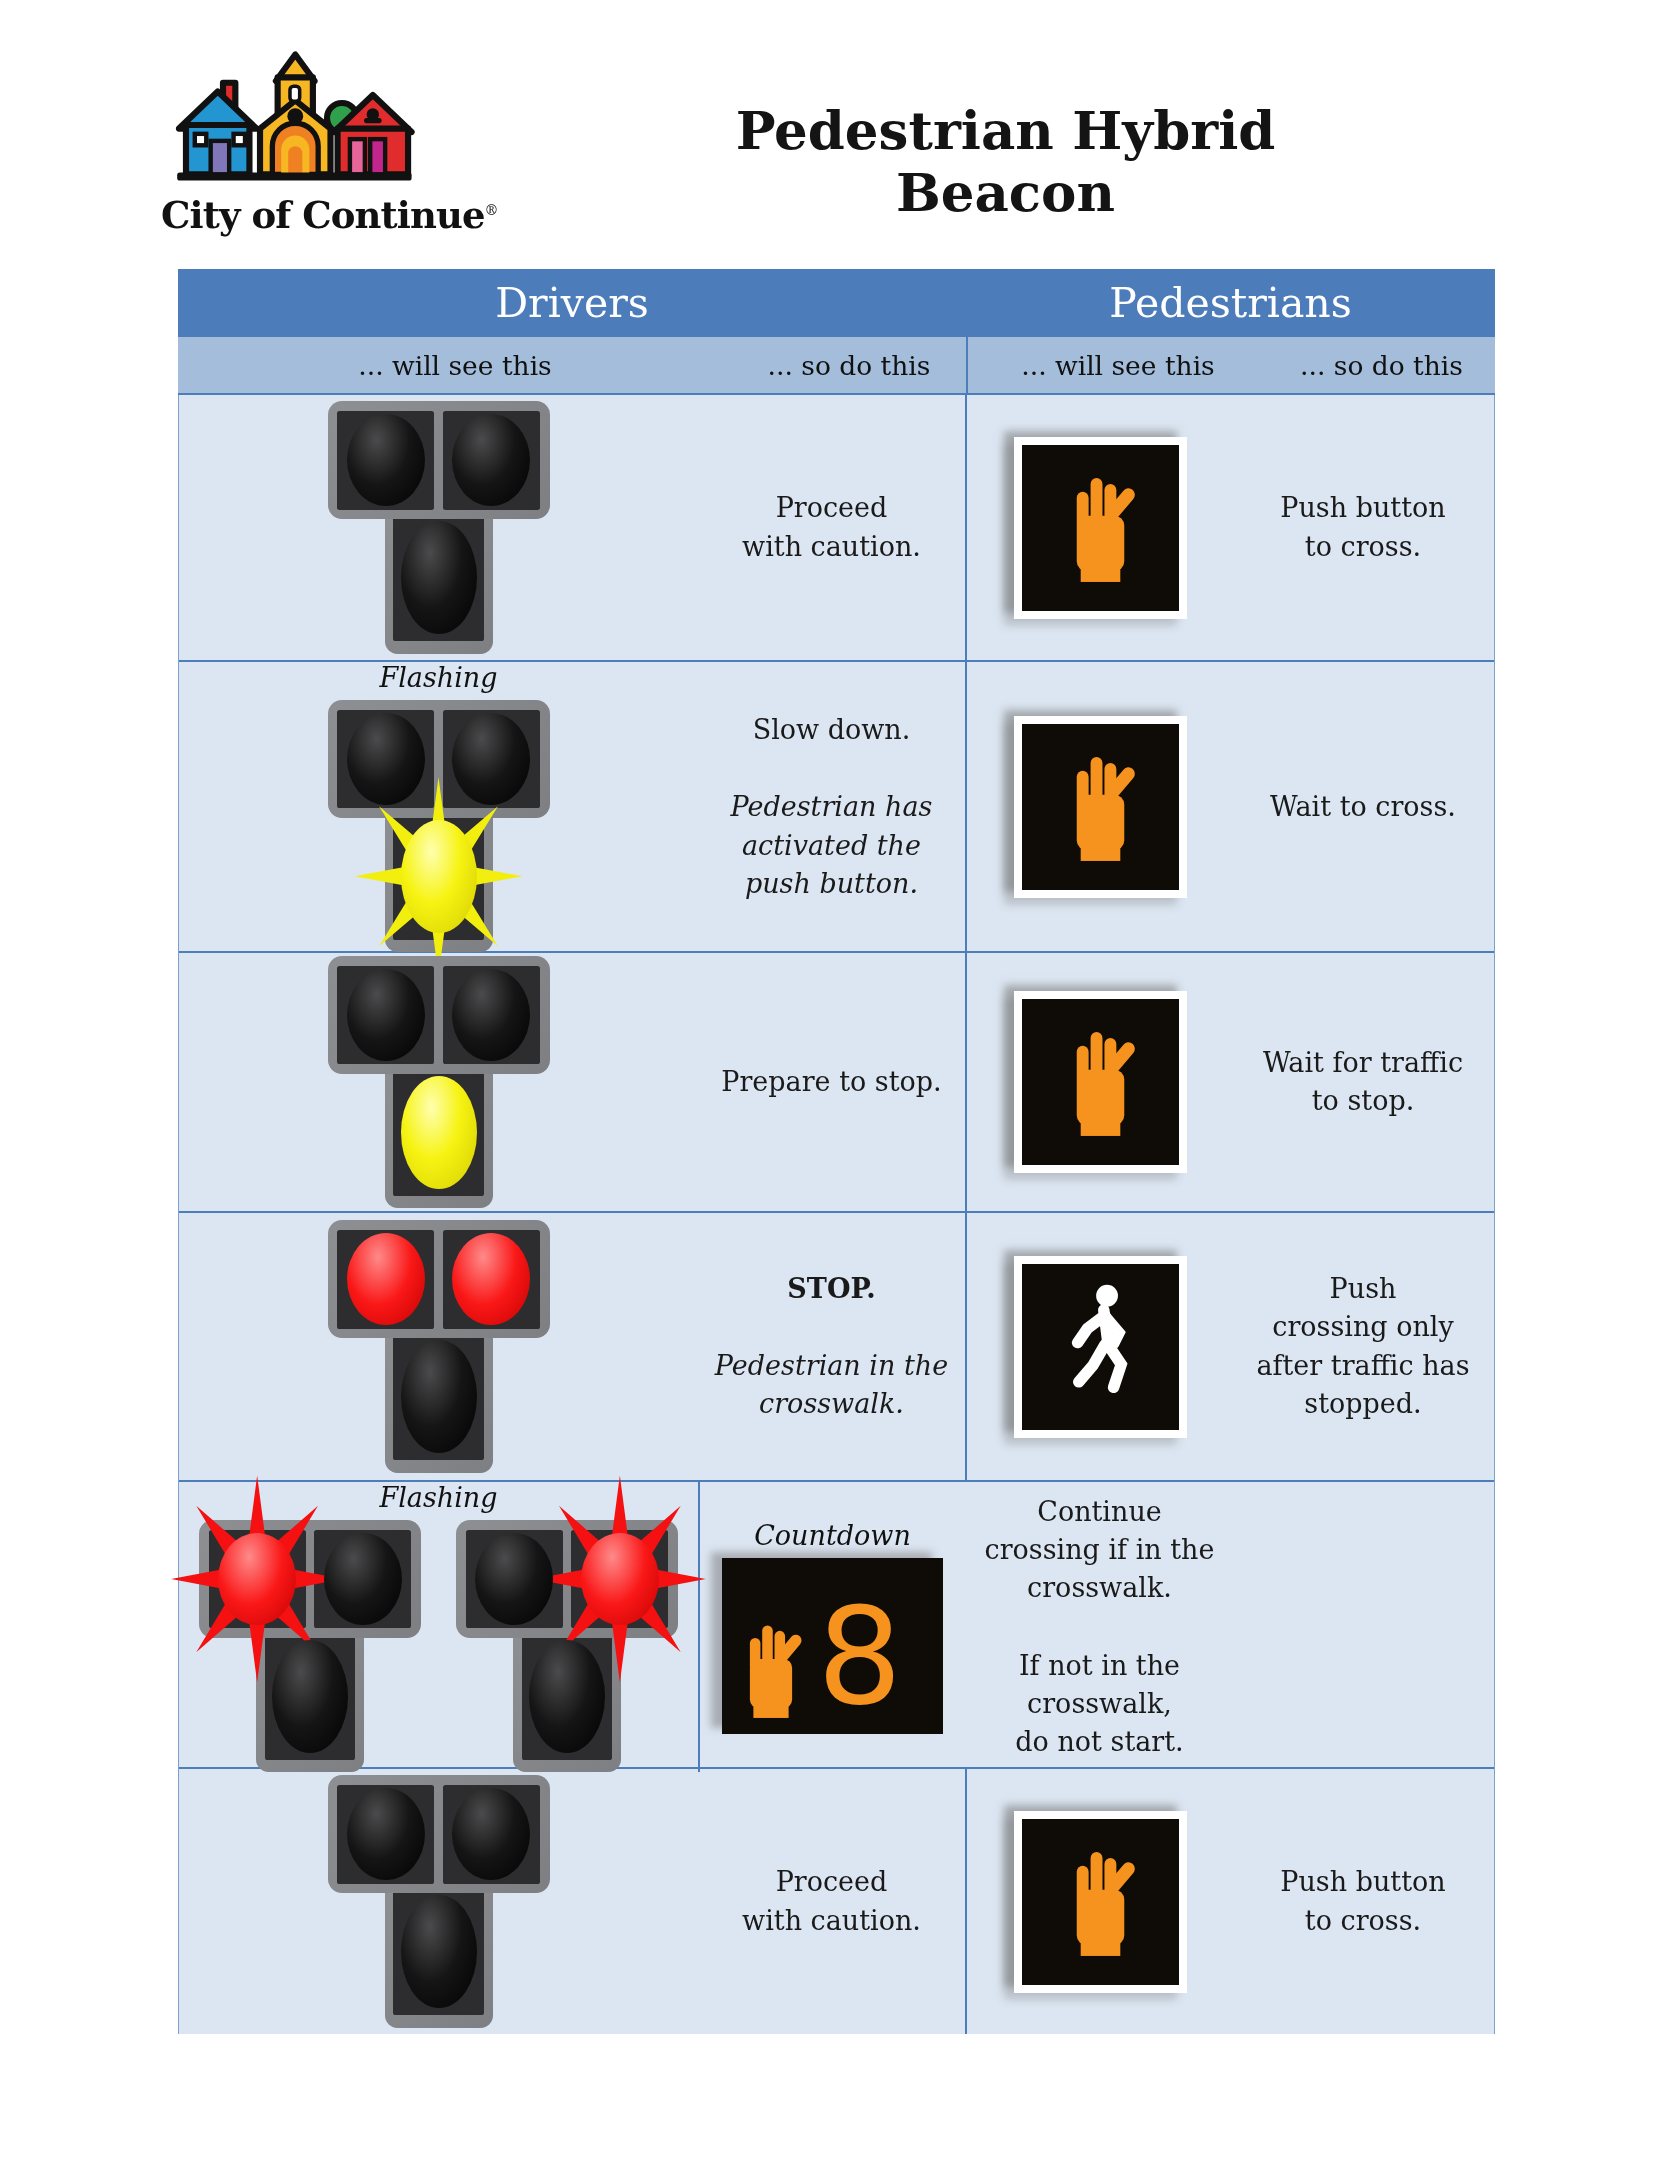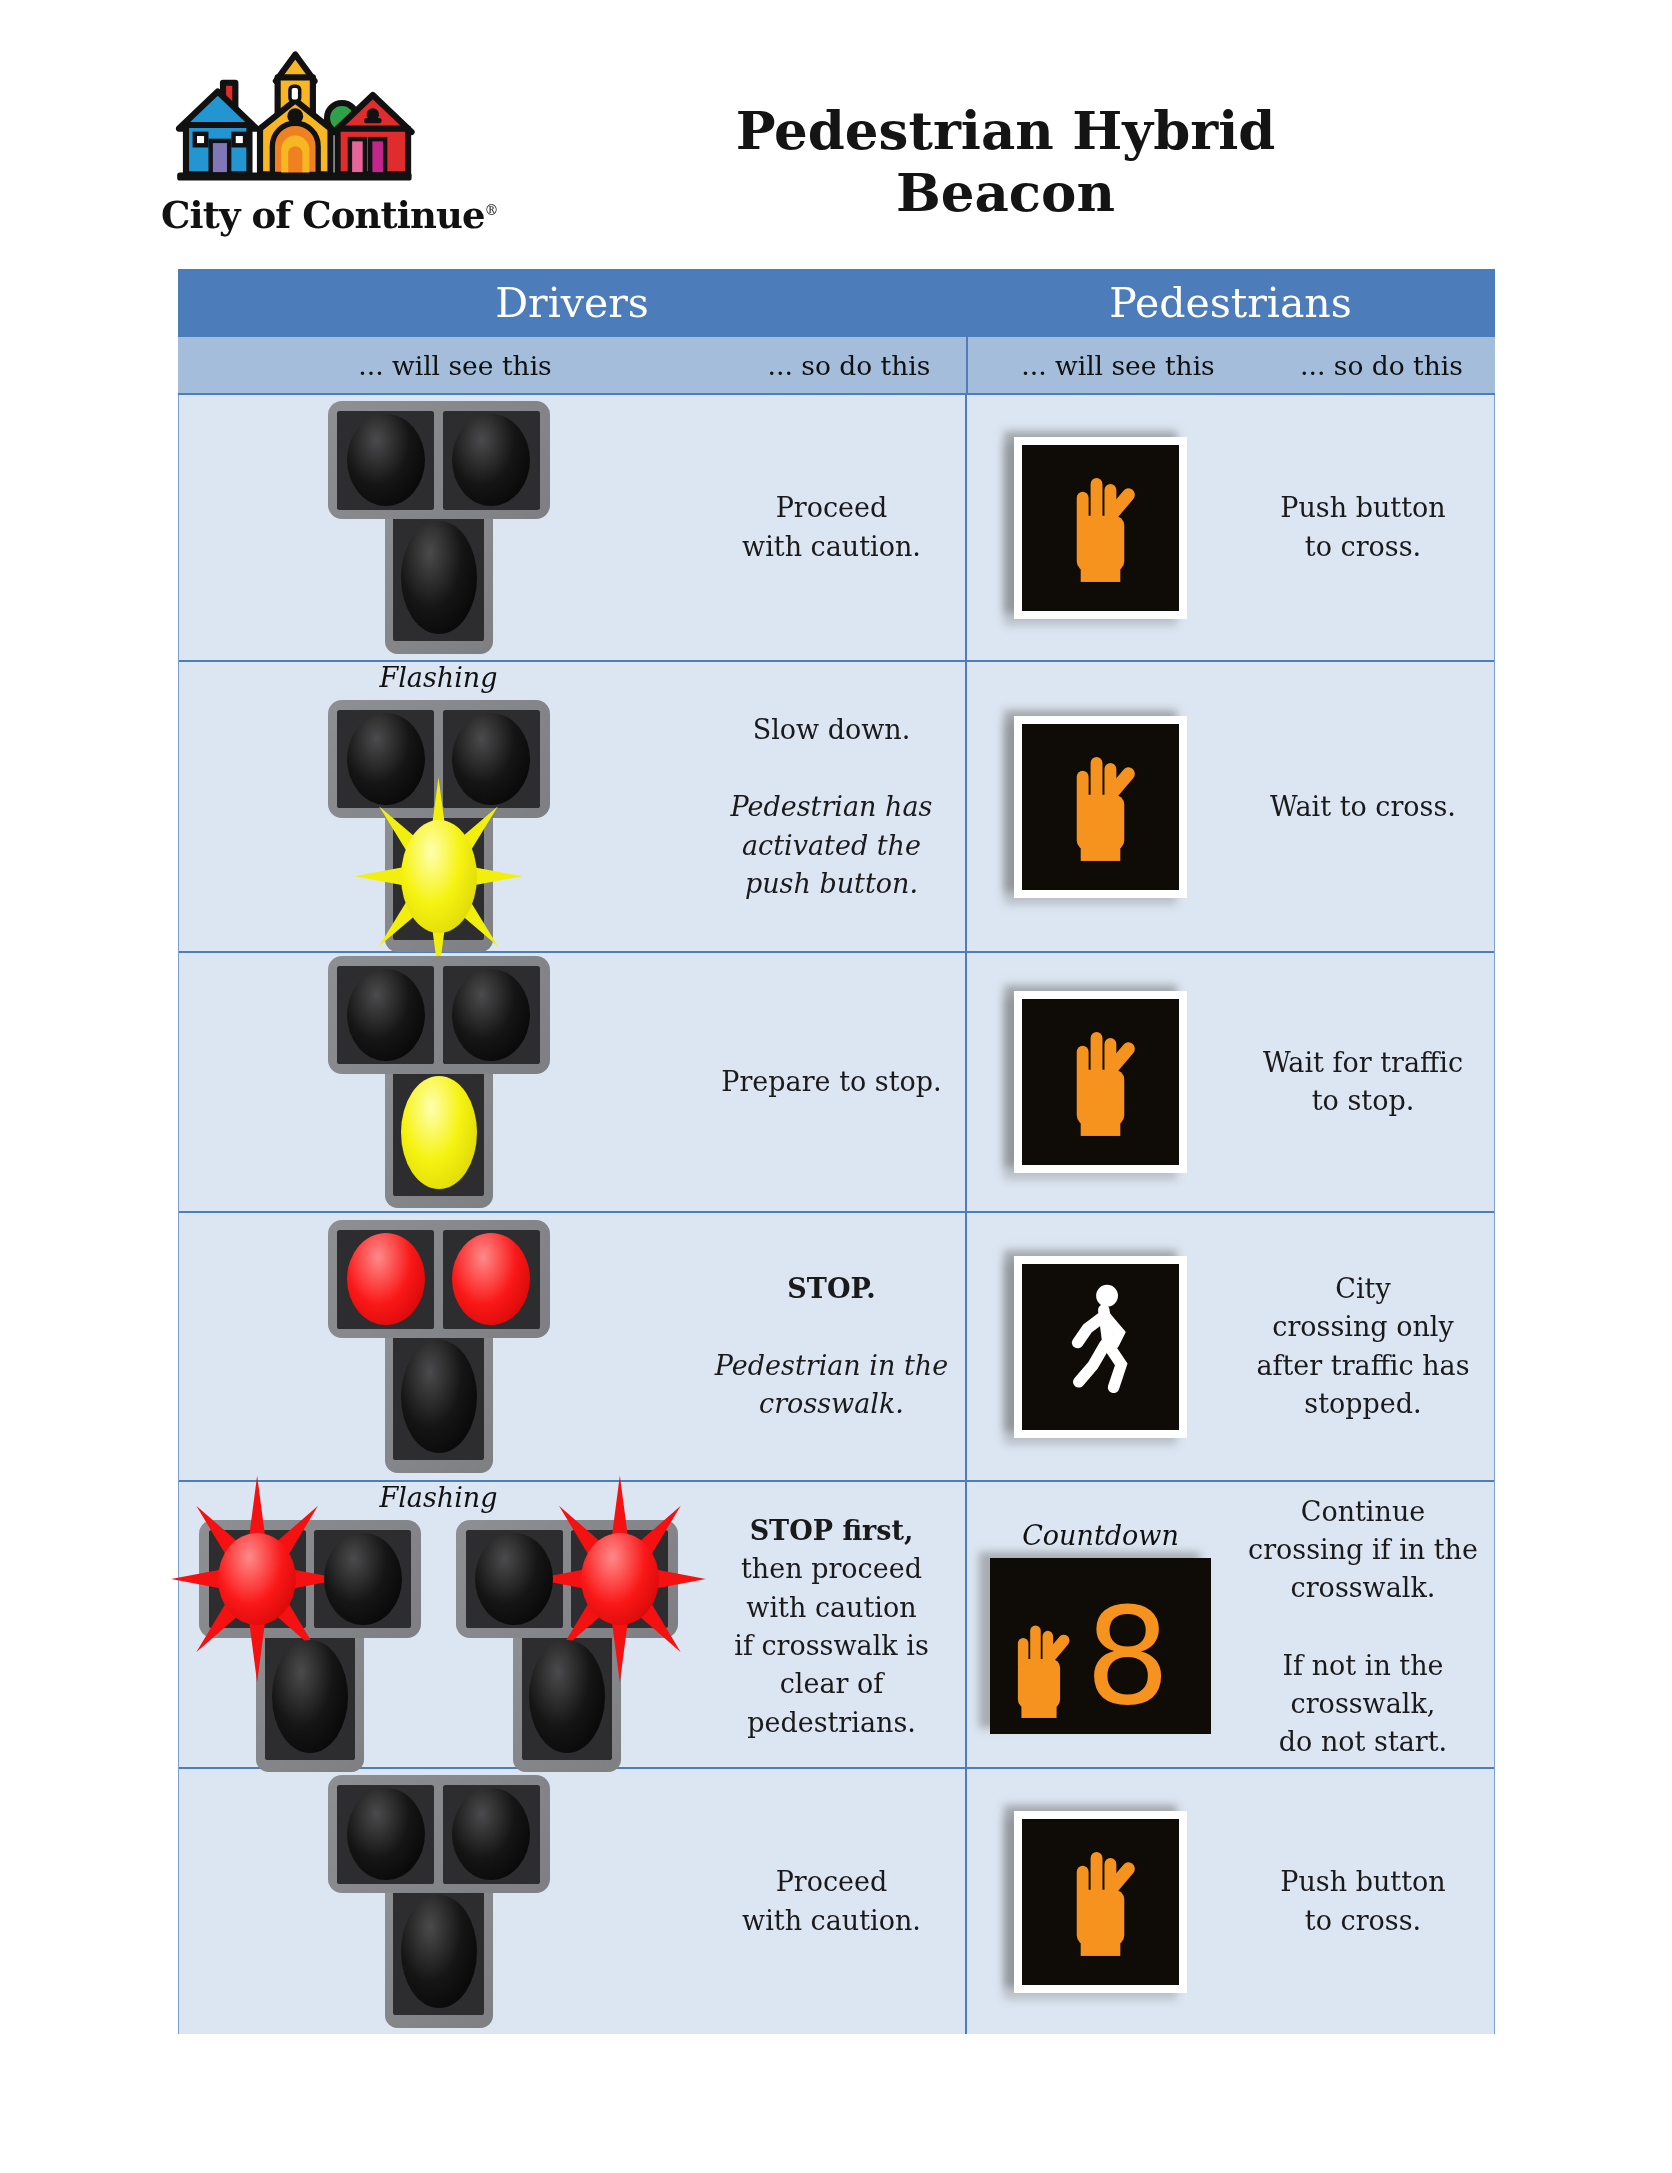--- a/index.html
+++ b/index.html
@@ -289,21 +289,21 @@
               <path d="M54,31 L38,43 L29,56"></path>
               <path d="M55,33 L67,47 L62,57"></path>
               <path d="M57,58 L69,76 L62,97"></path>
               <path d="M54,58 L43,77 L30,92"></path>
             </g>
           </svg>
         </div>
       </div>
       <div class="cell text-cell">
         <div class="para">
-          <div class="ln">City</div>
+          <div class="ln">Push</div>
           <div class="ln">crossing only</div>
           <div class="ln">after traffic has</div>
           <div class="ln">stopped.</div>
         </div>
       </div>
     </div>
 
     <div class="trow" style="height:287px">
       <div class="cell">
         <div class="flash-label">Flashing</div>
@@ -333,32 +333,20 @@
                 <div class="burst red"></div>
                 <div class="lens top-lens red"></div>
               </div>
             </div>
             <div class="beacon-stem">
                 <div class="lamp">
                   <div class="lens stem-lens dark"></div>
                 </div>
               </div>
           </div>
-        </div>
-      </div>
-      <div class="cell text-cell">
-        <div class="para bold">
-          <div class="ln">STOP first,</div>
-        </div>
-        <div class="para tight">
-          <div class="ln">then proceed</div>
-          <div class="ln">with caution</div>
-          <div class="ln">if crosswalk is</div>
-          <div class="ln">clear of</div>
-          <div class="ln">pedestrians.</div>
         </div>
       </div>
       <div class="cell divided">
         <div class="flash-label">Countdown</div>
         <div class="sigbox countdown">
           <svg width="88" height="110" viewBox="0 0 100 125" style="margin-bottom:8.8px">
             <g fill="#f6921e">
               <rect x="26" y="50" width="48" height="56" rx="10"></rect>
               <rect x="26" y="26" width="12" height="38" rx="6"></rect>
               <rect x="40" y="12" width="12" height="52" rx="6"></rect>

